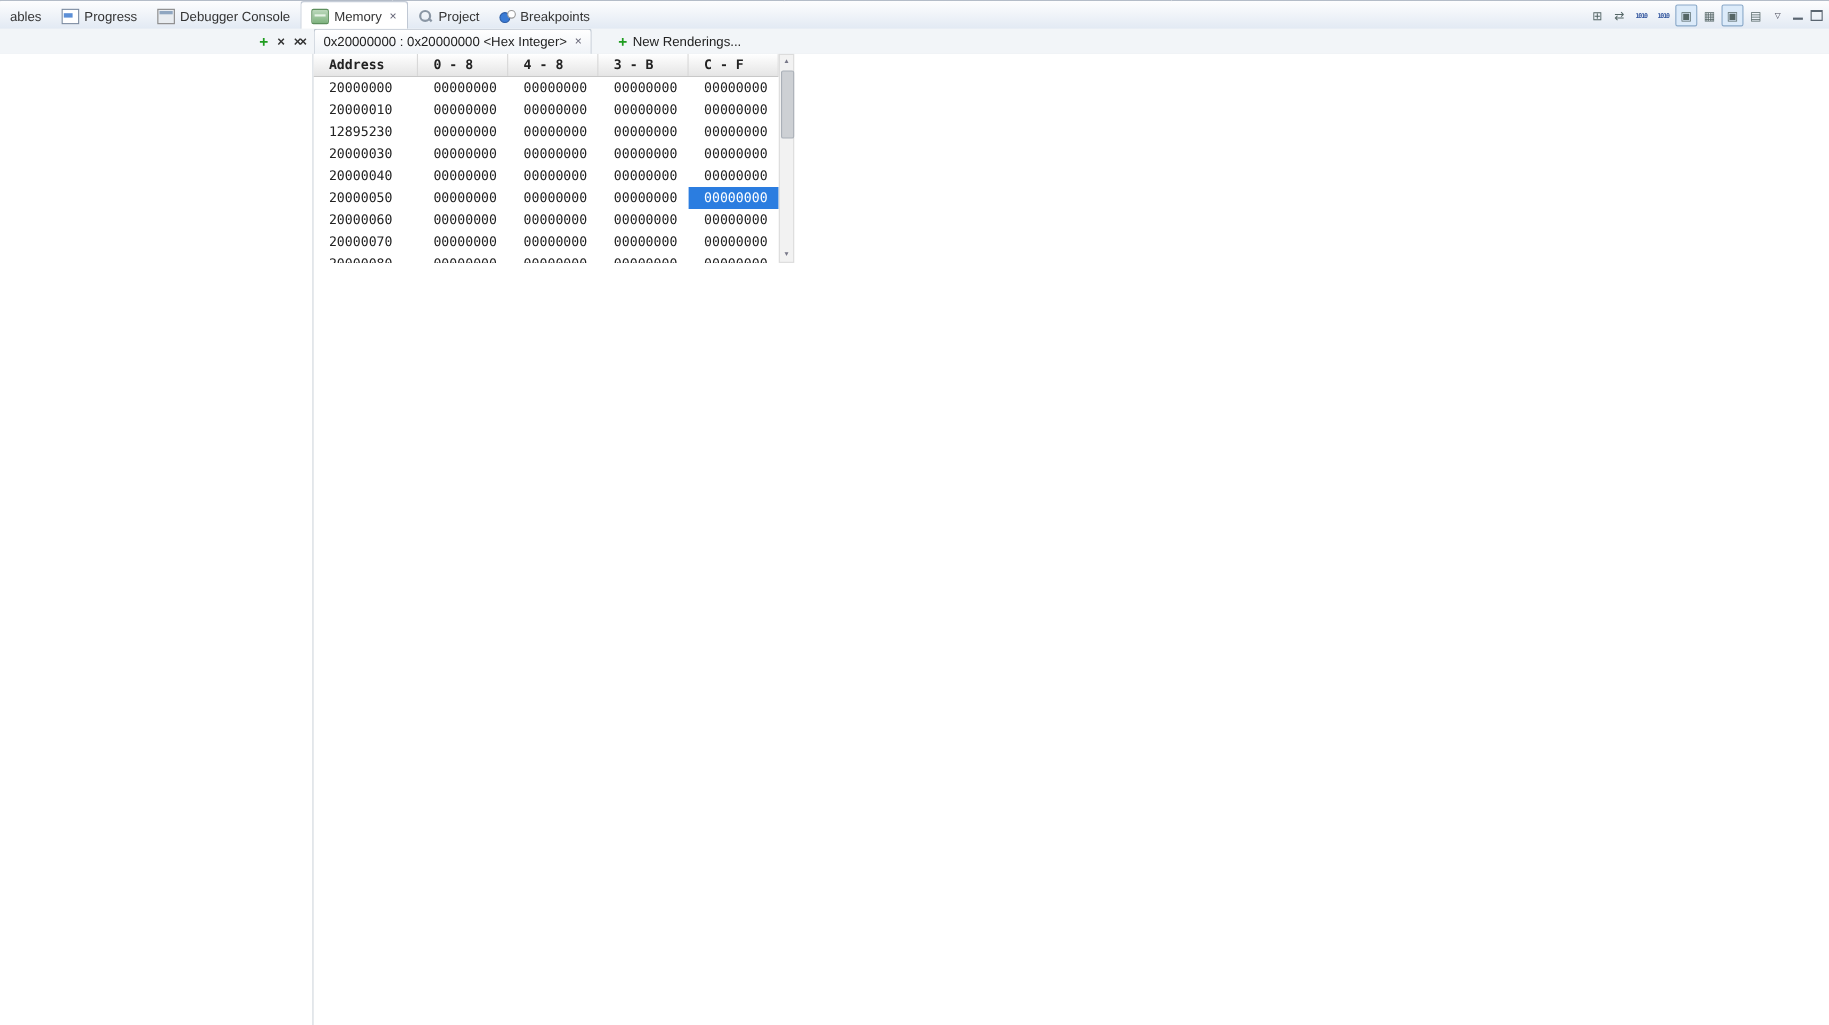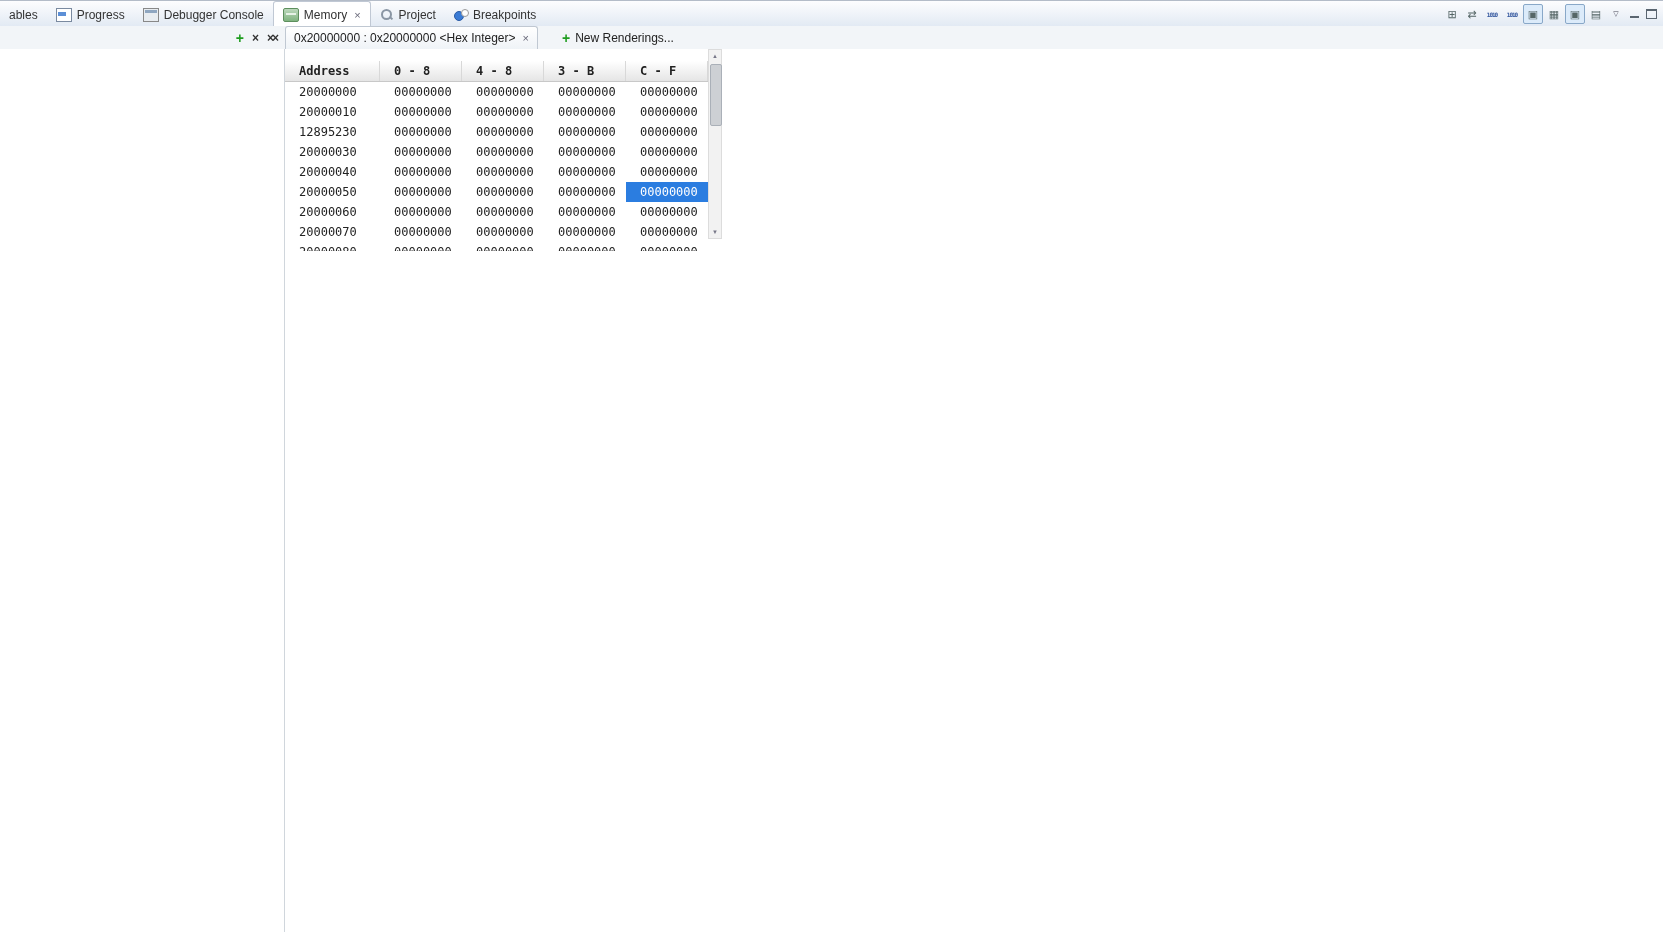--- a/index.html
+++ b/index.html
@@ -150,21 +150,21 @@
                 gap:8px;padding-right:8px;box-sizing:border-box}
   .addplus{color:#1f9d1f;font-weight:bold;font-size:14px}
   .removex{color:#333;font-weight:bold;font-size:12px}
   .removeall{color:#333;font-weight:bold;font-size:12px;letter-spacing:-2px}
   .rtab{height:22px;display:flex;align-items:center;gap:5px;padding:0 8px;margin-right:15px;
         border:1px solid #c0c8d2;border-bottom:none;border-radius:3px 3px 0 0;
         background:linear-gradient(#ffffff,#eff3f7)}
   .rtab.new{background:transparent;border-color:transparent}
   #mem-area{position:absolute;top:49px;left:0;right:0;bottom:0;background:#fff}
   #monitor-pane{position:absolute;left:0;top:0;width:284px;bottom:0;border-right:1px solid #d0d6dc;background:#fff}
-  #mem-table{position:absolute;left:285px;top:12px;width:423px;height:190px;overflow:hidden;
+  #mem-table{position:absolute;left:285px;top:0;width:423px;height:190px;overflow:hidden;
              font-family:"DejaVu Sans Mono",monospace;font-size:12px}
   #mem-header{height:20px;display:flex;font-weight:bold;background:linear-gradient(#ffffff,#e5e5e5);
               border-bottom:1px solid #c8c8c8}
   #mem-header span{box-sizing:border-box;height:100%;padding:3px 0 0 14px;border-right:1px solid #d8d8d8;
                    overflow:hidden;white-space:nowrap}
   #mem-header .ca{width:95px}
   #mem-header .cv{width:82px}
   .memrow{height:20px;display:flex;line-height:20px}
   .mc{width:82px;flex:none;box-sizing:border-box;padding-left:14px;overflow:hidden}
   .mc.addr{width:95px}

